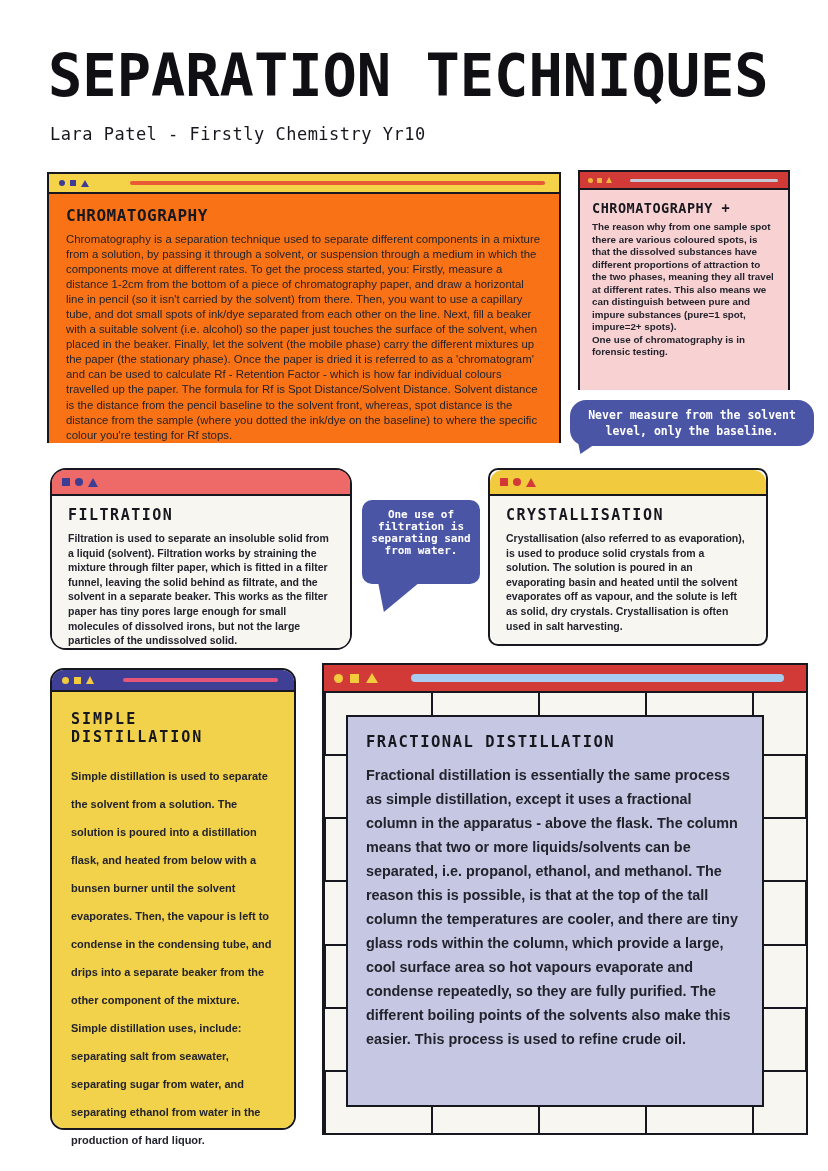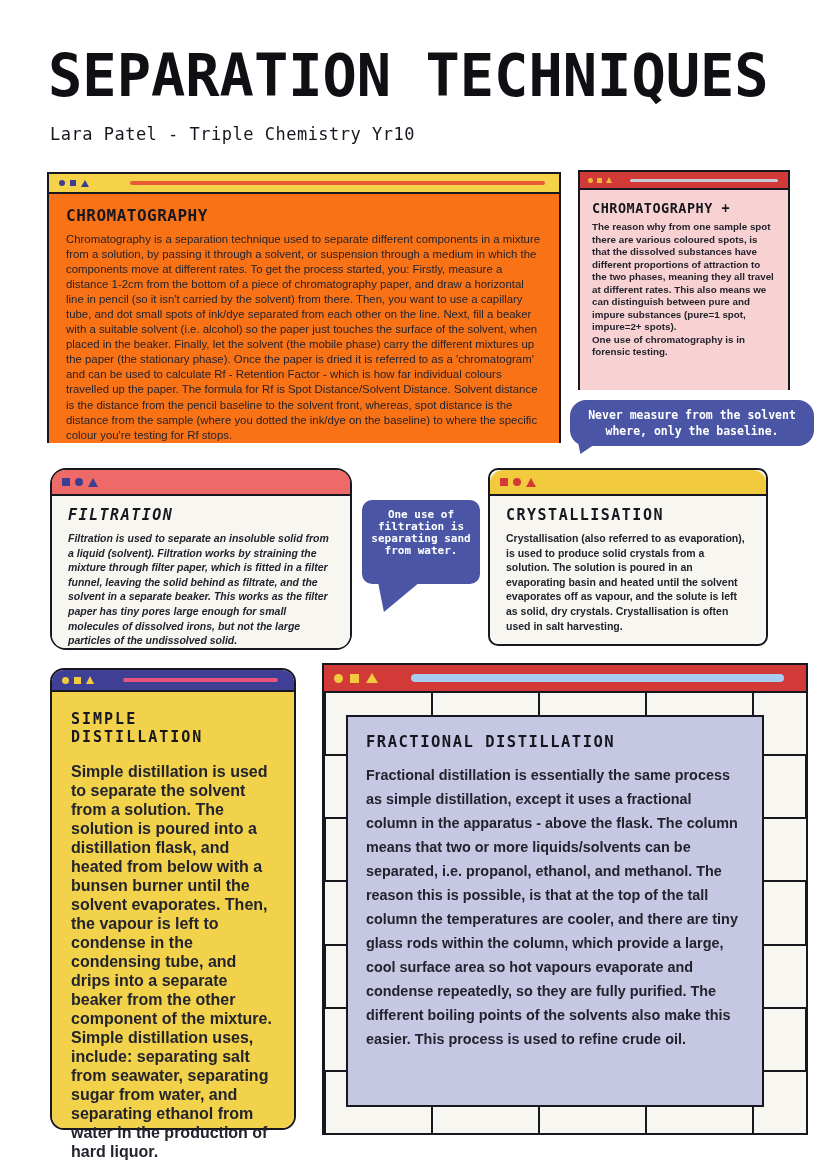--- a/index.html
+++ b/index.html
@@ -59,21 +59,21 @@
     background:#4a55a5; border-radius:16px; color:#ffffff; text-align:center;
     font-family:"DejaVu Sans Mono", monospace; font-weight:700;
     font-size:11.5px; line-height:16px; padding-top:7px;
   }
 
   
   #card-filtration { left:50px; top:468px; width:302px; height:182px; border-radius:16px; overflow:visible; }
   #card-filtration .titlebar { height:26px; background:#ed6a68; border-radius:13px 13px 0 0; }
   #card-filtration .wc { width:8px; height:8px; background:#3c3d93; }
   #card-filtration .wc-tri { border-left:5px solid transparent; border-right:5px solid transparent; border-bottom:9px solid #3c3d93; height:0; }
-  #card-filtration .card-body { background:#f7f6f1; height:152px; padding:8px 16px 0 16px; border-radius:0 0 13px 13px;font-style:italic; }
+  #card-filtration .card-body { background:#f7f6f1; height:152px; padding:8px 16px 0 16px; border-radius:0 0 13px 13px; }
   #card-filtration .card-title { font-size:15px; letter-spacing:1.5px; margin:2px 0 7px 0; }
   #card-filtration .card-text { font-size:10.5px; line-height:14.6px; font-weight:700; }
 
   
   #bubble-filtration {
     position:absolute; left:362px; top:500px; width:118px; height:84px;
     background:#4a55a5; border-radius:10px; color:#ffffff; text-align:center;
     font-family:"DejaVu Sans Mono", monospace; font-weight:700;
     font-size:11px; line-height:12px; padding-top:9px;
   }
@@ -92,21 +92,21 @@
   #card-cryst .card-text { font-size:10.5px; line-height:14.6px; font-weight:700; }
 
   
   #card-simple { left:50px; top:668px; width:246px; height:462px; border-radius:14px; }
   #card-simple .titlebar { height:22px; background:#3e3f95; border-radius:12px 12px 0 0; }
   #card-simple .wc { width:7px; height:7px; background:#f2ca3e; }
   #card-simple .wc-tri { border-left:4.5px solid transparent; border-right:4.5px solid transparent; border-bottom:8px solid #f2ca3e; height:0; }
   #card-simple .bar-line { height:3.5px; background:#e8557a; margin-left:24px; margin-right:6px; }
   #card-simple .card-body { background:#f1d24a; height:436px; padding:18px 19px 0 19px; border-radius:0 0 12px 12px; }
   #card-simple .card-title { font-size:15px; letter-spacing:2px; margin:0 0 16px 0; }
-  #card-simple .card-text { font-size:16px; line-height:19px; font-weight:700; }
+  #card-simple .card-text { font-size:11px; line-height:28px; font-weight:700; }
 
   
   #card-fractional { left:322px; top:663px; width:486px; height:472px; border-width:2.5px; }
   #card-fractional .titlebar { height:28px; background:#d23a38; }
   #card-fractional .wc { width:9px; height:9px; background:#f2ca3e; margin-right:7px; }
   #card-fractional .wc-tri { border-left:6px solid transparent; border-right:6px solid transparent; border-bottom:10px solid #f2ca3e; height:0; }
   #card-fractional .bar-line { height:8px; background:#a8cdf0; margin-left:26px; margin-right:12px; border-radius:5px; }
   .brickwall { position:absolute; left:0; top:28px; right:0; bottom:0; background:#f7f6f1;
     display:flex; flex-direction:column; }
   .brick-row { flex:1 1 auto; border-bottom:2px solid #17171f;
@@ -119,21 +119,21 @@
   }
   #fractional-panel .card-title { font-size:15.5px; letter-spacing:1.5px; margin:4px 0 12px 0; }
   #fractional-panel .card-text { font-size:14.4px; line-height:24px; font-weight:700; }
 </style>
 </head>
 <body>
 
 <div class="page">
 
   <h1 class="page-title">SEPARATION TECHNIQUES</h1>
-  <div class="page-subtitle">Lara Patel - Triple Chemistry Yr10</div>
+  <div class="page-subtitle">Lara Patel - Firstly Chemistry Yr10</div>
 
   <section class="card" id="card-chroma">
     <div class="titlebar">
       <span class="wc wc-circle"></span>
       <span class="wc"></span>
       <span class="wc wc-tri"></span>
       <span class="bar-line"></span>
     </div>
     <div class="card-body">
       <h2 class="card-title">CHROMATOGRAPHY</h2>
@@ -149,21 +149,21 @@
       <span class="bar-line"></span>
     </div>
     <div class="card-body">
       <h2 class="card-title">CHROMATOGRAPHY +</h2>
       <p class="card-text preline">The reason why from one sample spot there are various coloured spots, is that the dissolved substances have different proportions of attraction to the two phases, meaning they all travel at different rates. This also means we can distinguish between pure and impure substances (pure=1 spot, impure=2+ spots).
 One use of chromatography is in forensic testing.</p>
     </div>
   </section>
 
   <div id="bubble-solvent" class="preline">Never measure from the solvent
-where, only the baseline.</div>
+level, only the baseline.</div>
   <div style="position:absolute; left:578px; top:442px; width:20px; height:12px; background:#4a55a5; clip-path:polygon(0 0,100% 0,12% 100%);"></div>
 
   <section class="card" id="card-filtration">
     <div class="titlebar">
       <span class="wc"></span>
       <span class="wc wc-circle"></span>
       <span class="wc wc-tri"></span>
     </div>
     <div class="card-body">
       <h2 class="card-title">FILTRATION</h2>

